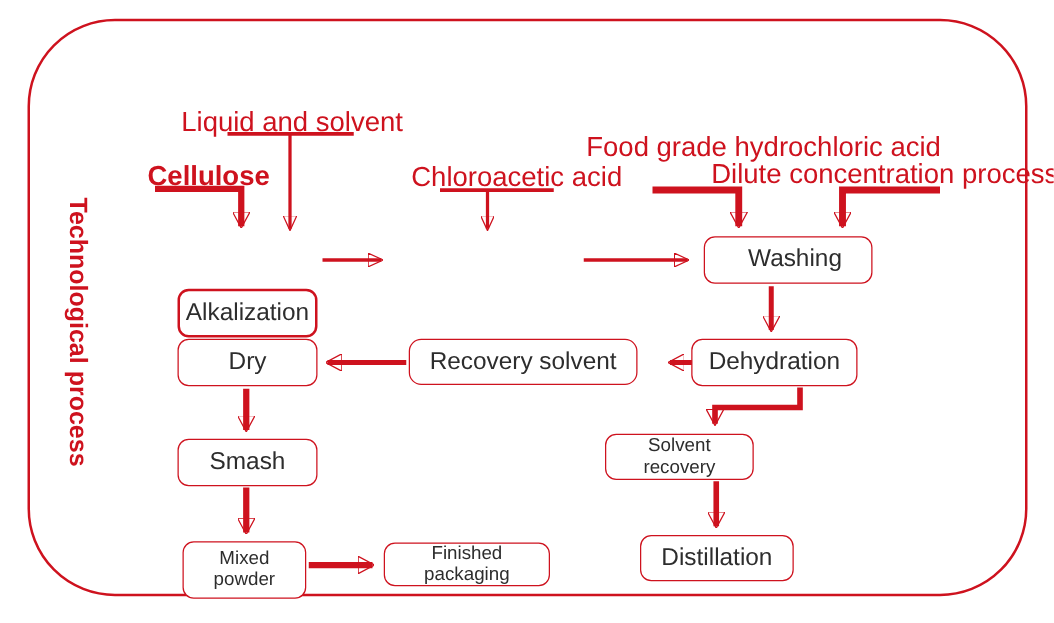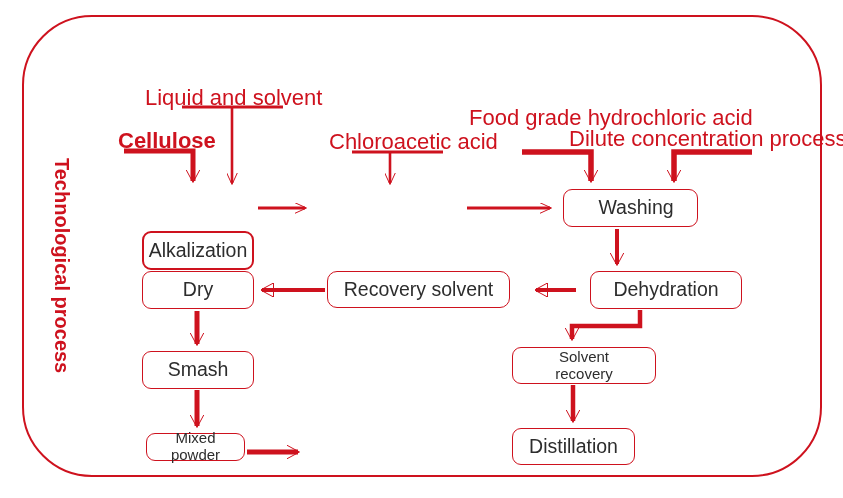--- a/index.html
+++ b/index.html
@@ -112,33 +112,37 @@
   <div class="node" style="left:563px;top:189px;width:135px;height:38px;padding-left:11px;">
     <span>Washing</span>
   </div>
 
   <div class="node" style="left:142px;top:271px;width:112px;height:38px;">
     <span>Dry</span>
   </div>
   <div class="node" style="left:327px;top:271px;width:183px;height:37px;border-radius:10px;">
     <span>Recovery solvent</span>
   </div>
-  <div class="node" style="left:590px;top:271px;width:152px;height:38px;">
+  <div class="node" style="left:553px;top:271px;width:133px;height:38px;">
     <span>Dehydration</span>
   </div>
 
   <div class="node" style="left:142px;top:351px;width:112px;height:38px;">
     <span>Smash</span>
   </div>
-  <div class="node small" style="left:512px;top:347px;width:144px;height:37px;">
+  <div class="node small" style="left:484px;top:347px;width:119px;height:37px;">
     <span>Solvent</span>
     <span>recovery</span>
   </div>
 
-  <div class="node small" style="left:146px;top:433px;width:99px;height:28px;">
+  <div class="node small" style="left:146px;top:433px;width:99px;height:46px;">
     <span>Mixed</span>
     <span>powder</span>
+  </div>
+  <div class="node small" style="left:307px;top:434px;width:133px;height:35px;">
+    <span>Finished</span>
+    <span>packaging</span>
   </div>
   <div class="node" style="left:512px;top:428px;width:123px;height:37px;">
     <span>Distillation</span>
   </div>
 
 </div>
 
 </body></html>

